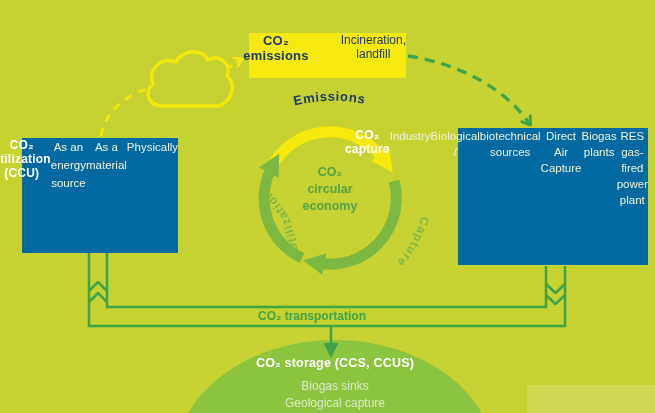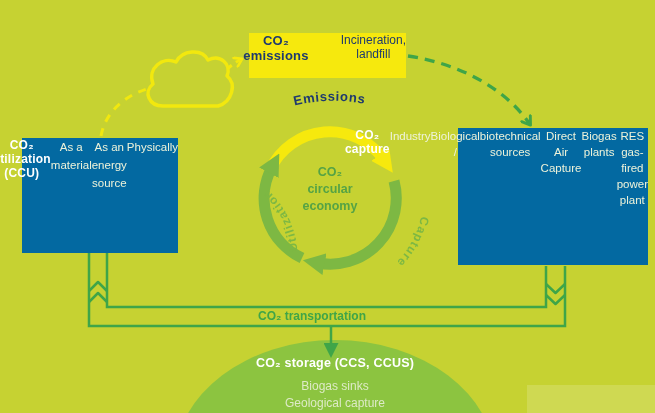--- a/index.html
+++ b/index.html
@@ -109,22 +109,22 @@
     <path d="M 331,326 L 331,349" fill="none" stroke="#3fa548" stroke-width="2.5" marker-end="url(#triSmallG)"></path>
   </svg>
 
   <div class="box emissions-box">
     <div class="emissions-title">CO₂ emissions</div>
     <div class="emissions-sub">Incineration, landfill</div>
   </div>
 
   <div class="box green-box ccu-box">
     <div class="gb-title">CO₂ utilization (CCU)</div>
+    <div class="gb-item">As an energy source</div>
     <div class="gb-item">As a material</div>
-    <div class="gb-item">As an energy source</div>
     <div class="gb-item">Physically</div>
   </div>
 
   <div class="box green-box capture-box">
     <div class="gb-title">CO₂ capture</div>
     <div class="gb-item">Industry</div>
     <div class="gb-item">Biological /</div>
     <div class="gb-item">biotechnical sources</div>
     <div class="gb-item">Direct Air Capture</div>
     <div class="gb-item">Biogas plants</div>

